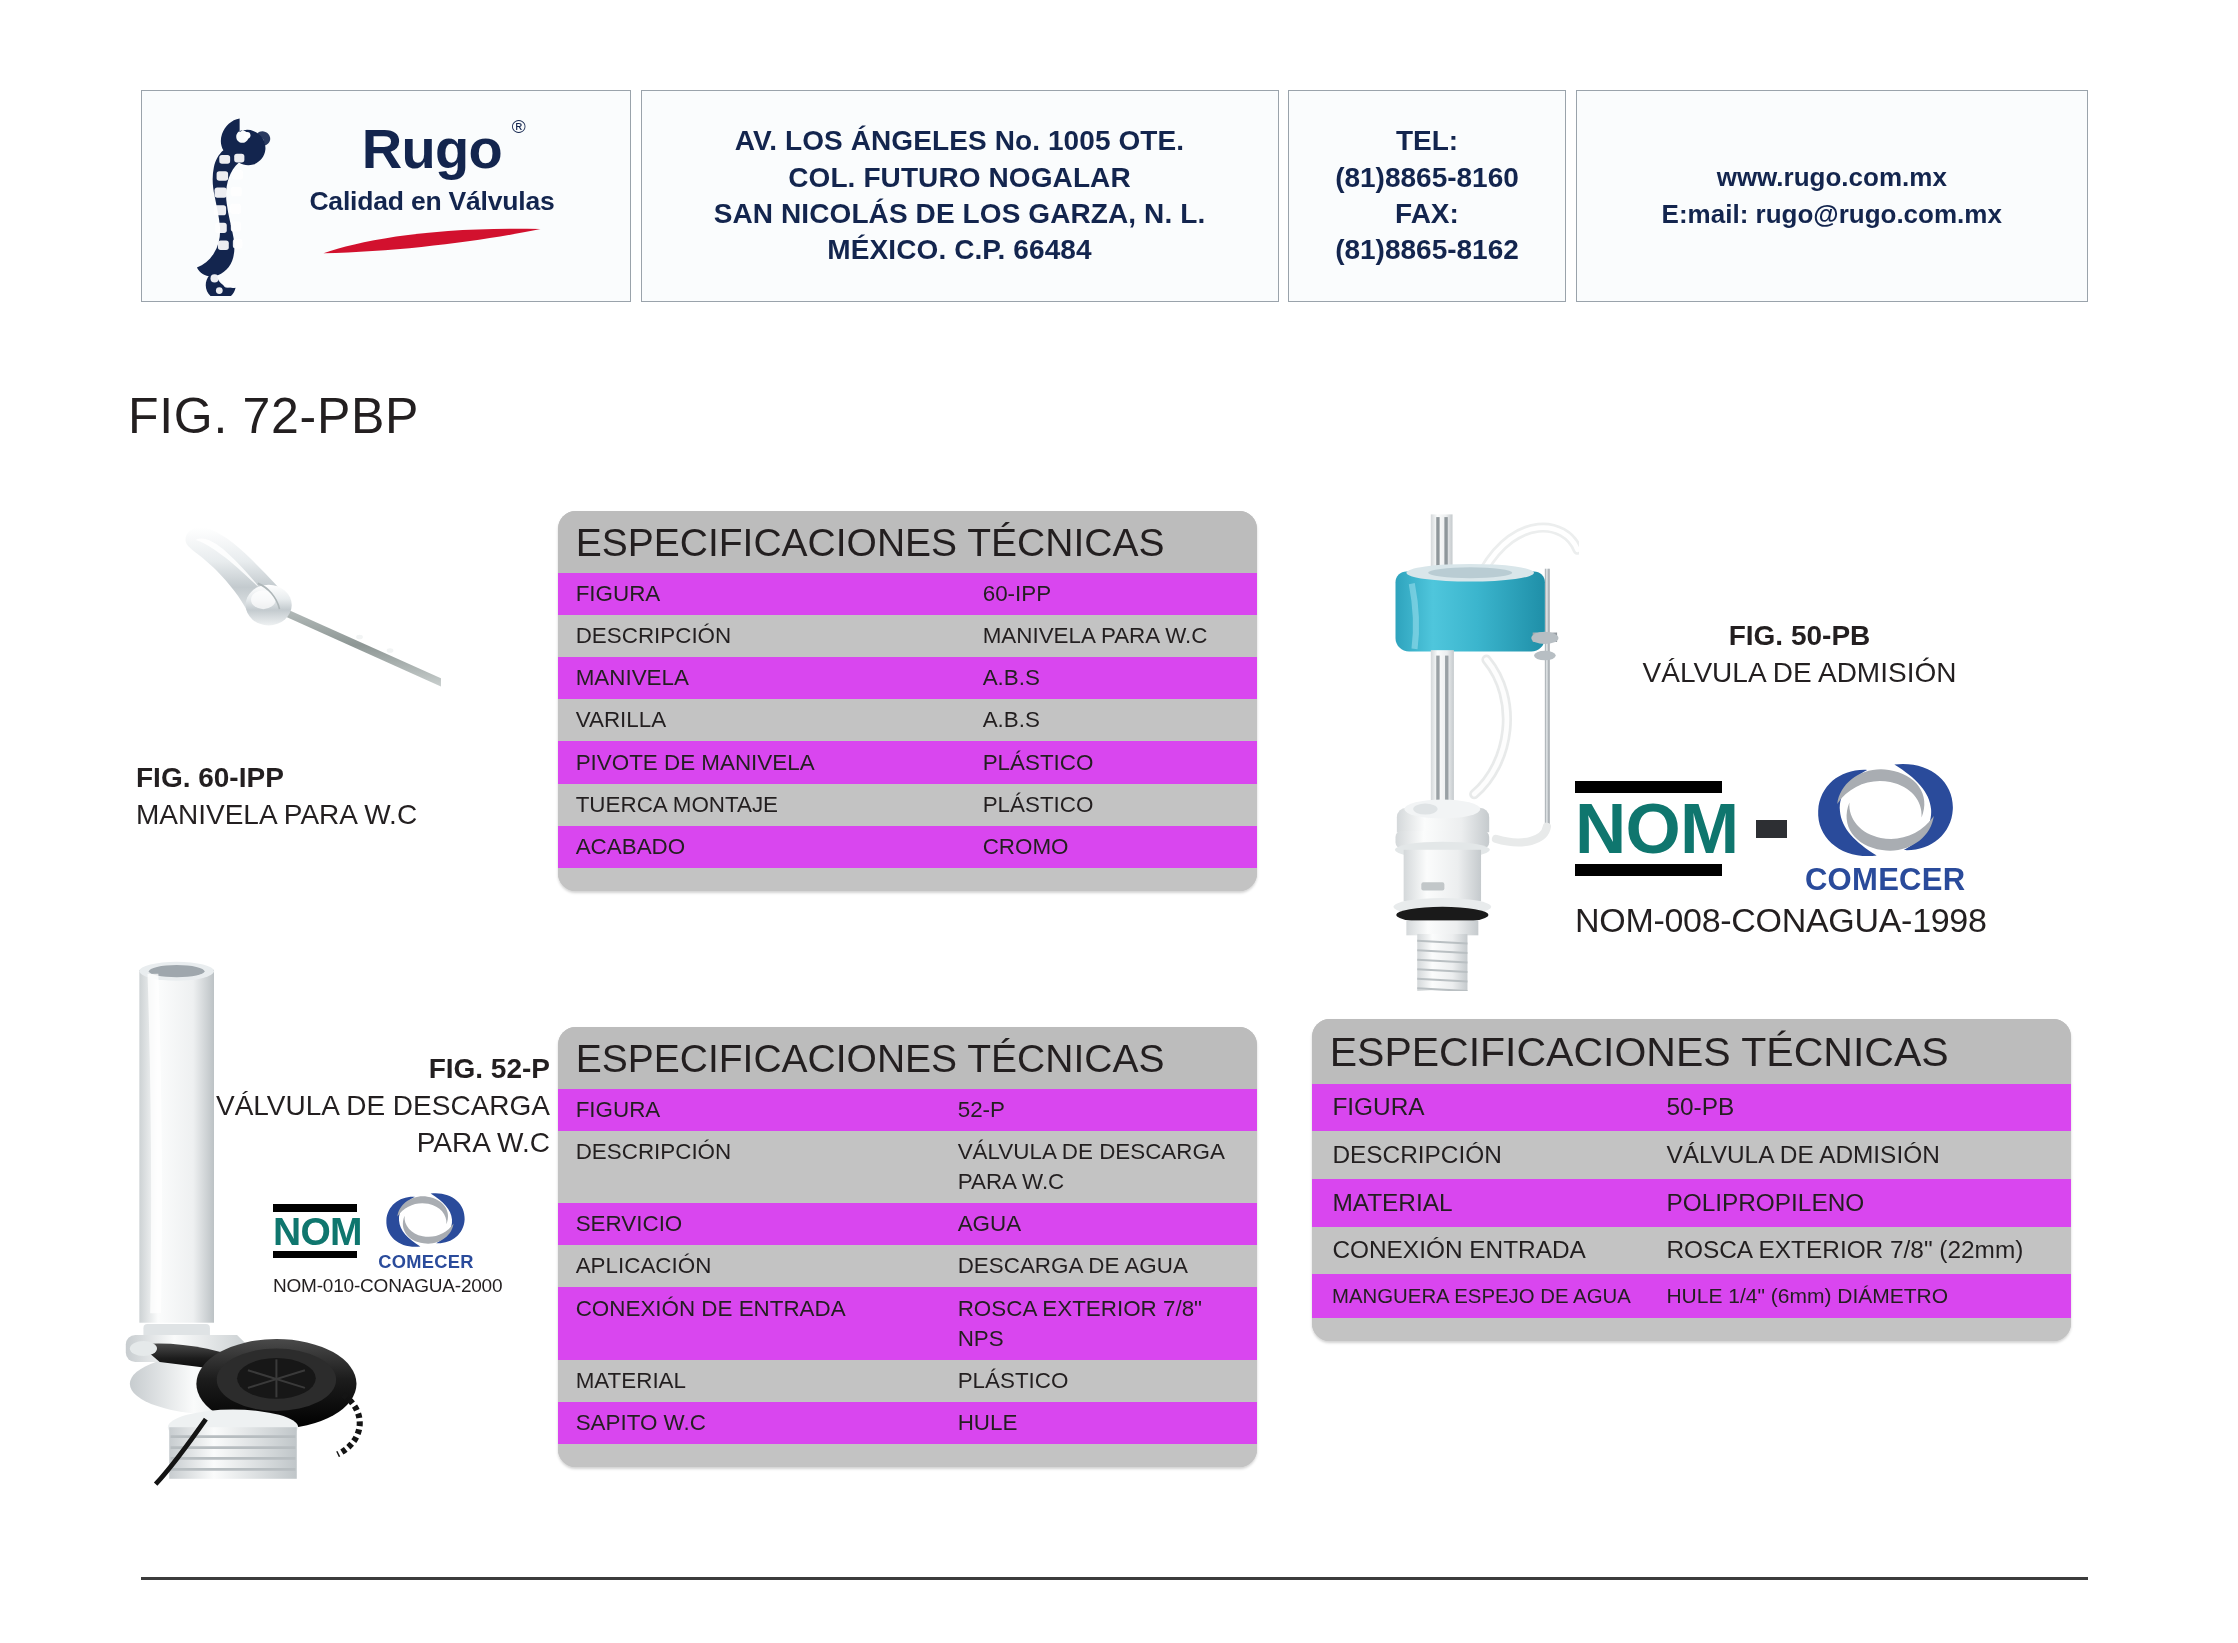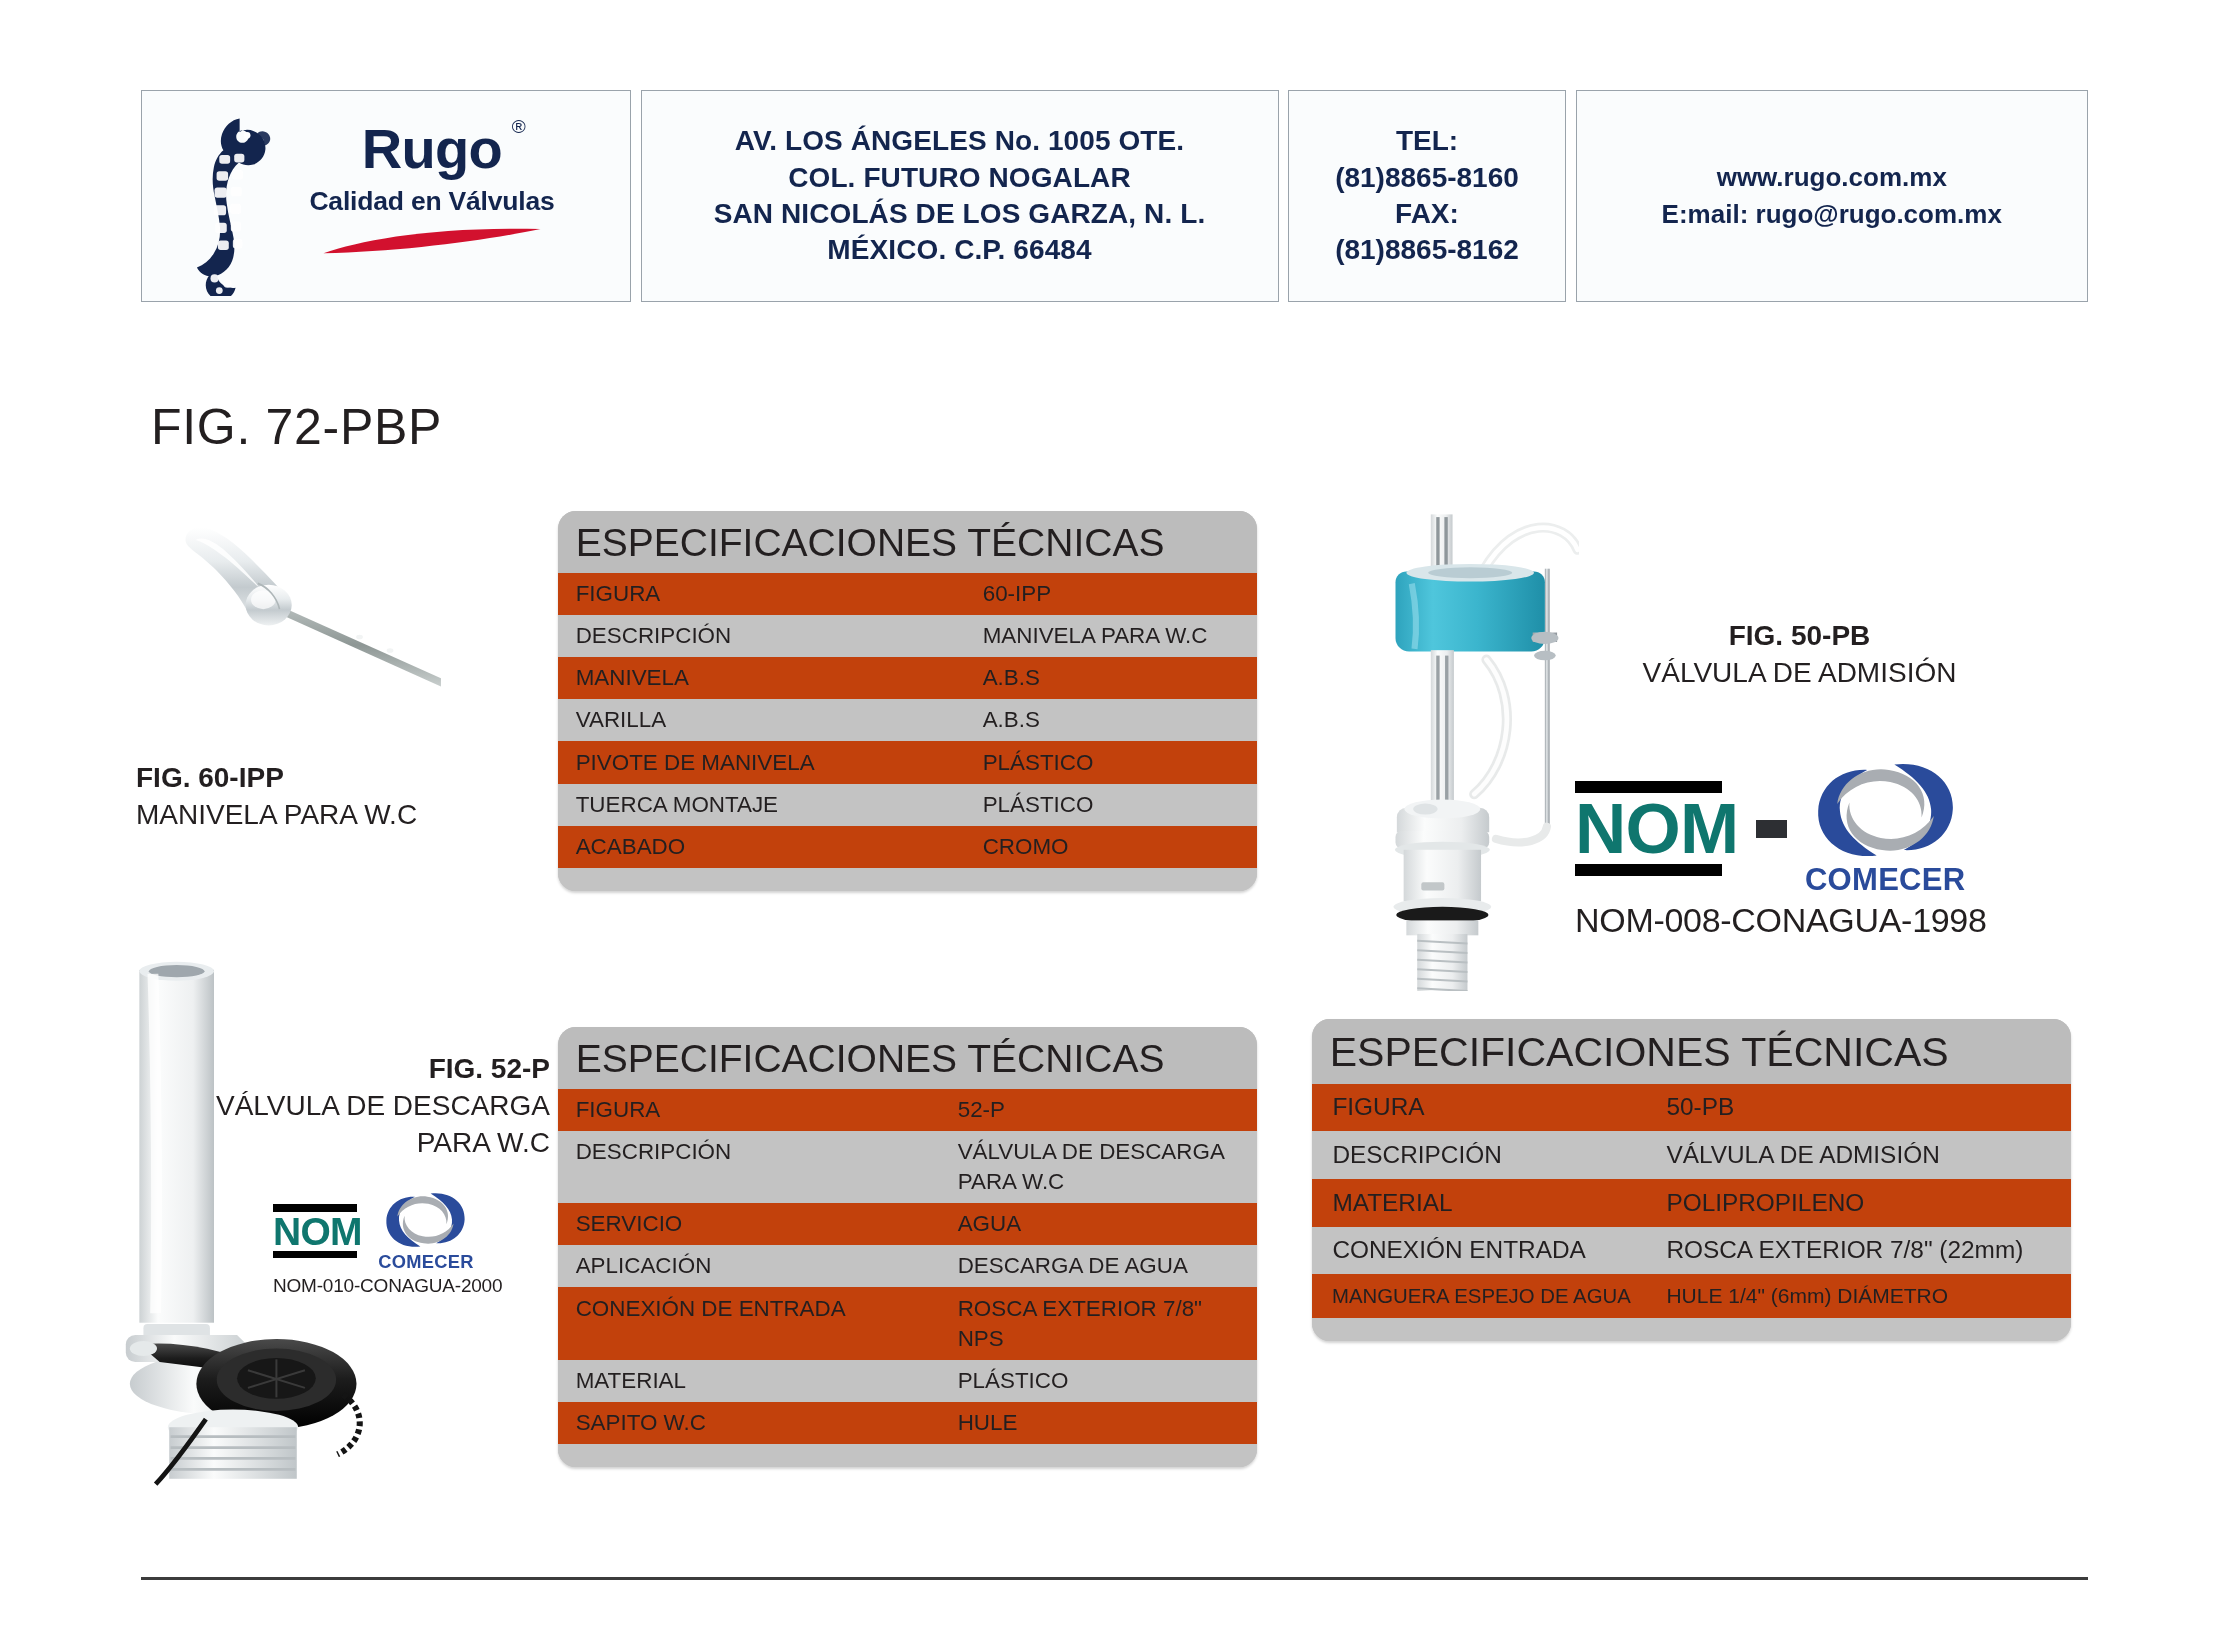--- a/index.html
+++ b/index.html
@@ -43,22 +43,22 @@
   }
   .reg{position:absolute;top:-4.1px;right:-23px;font-size:19px;font-weight:normal;}
   .tagline{
     font-size:26.5px;font-weight:bold;color:#13254e;margin-top:11px;letter-spacing:-0.2px;
     white-space:nowrap;
   }
   .swoosh{position:absolute;left:170px;top:126px;width:224px;height:31px;}
 
   
   .fig-title{
-    position:absolute;left:151px;top:387px;
-    font-size:50px;color:#231f20;letter-spacing:0.7px;margin-top:11px;
+    position:absolute;left:128px;top:387px;
+    font-size:50px;color:#231f20;letter-spacing:0.7px;
   }
 
   
   .spec{
     position:absolute;
     border-radius:17.7px;
     overflow:hidden;
     background:#c3c3c3;
     box-shadow:0 2px 2.7px rgba(0,0,0,.18);
   }
@@ -70,21 +70,21 @@
     white-space:nowrap;
   }
   .spec-row{
     display:flex;
     color:#231f20;
     font-size:22.4px;
     line-height:1.34;
     padding:6.1px 17.7px 6.1px 17.7px;
     box-sizing:border-box;
   }
-  .spec-row.odd{background:#c2410c;}
+  .spec-row.odd{background:#d946ef;}
   .spec-row.even{background:#c3c3c3;}
   .spec-row .k{flex:0 0 auto;}
   .spec-row .v{flex:1;}
   .spec-foot{height:23px;background:#c3c3c3;}
 
   
   #spec-60{left:558px;top:511px;width:699px;}
   #spec-60 .spec-row .k{width:407px;}
 
   

